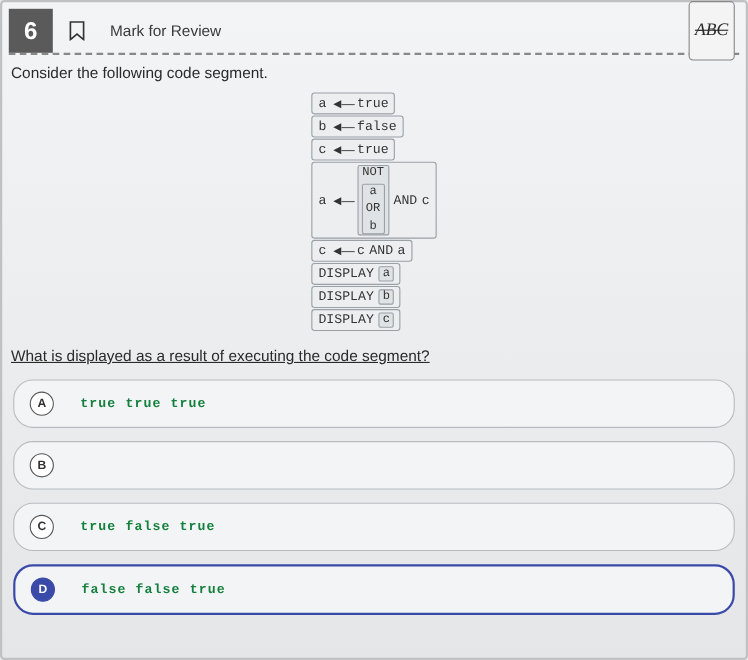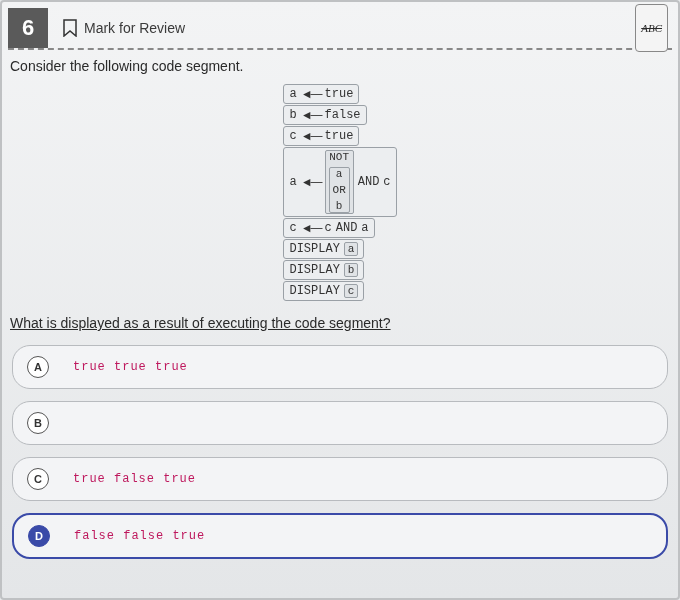--- a/index.html
+++ b/index.html
@@ -36,32 +36,32 @@
     width: 40px;
     height: 40px;
     display: flex;
     align-items: center;
     justify-content: center;
   }
   .bookmark {
     margin-left: 14px;
     display: flex;
     align-items: center;
-    gap: 6px;
+    gap: 22px;
     font-size: 14px;
     color: #3a3a3a;
     cursor: pointer;
   }
   .bookmark svg { width: 16px; height: 18px; }
   .spacer { flex: 1; }
   .abc-toggle {
     border: 1px solid #888;
     border-radius: 4px;
     padding: 17px 5px;
-    font-size: 11px;
+    font-size: 16px;
     font-style: italic;
     font-family: serif;
     text-decoration: line-through;
     background: #f4f4f4;
     cursor: pointer;
     margin-right:4px;
     text-align:right;
   }
   .prompt {
     font-size: 14px;
@@ -135,22 +135,23 @@
     background: #fff;
   }
   .choice.selected .letter {
     background: #3a4aa8;
     border-color: #3a4aa8;
     color: #fff;
   }
   .choice .txt {
     font-family: "Courier New", monospace;
     font-size: 12px;
-    color: #be185d;
+    color: #15803d;
     letter-spacing: 1px;
+    font-weight: bold;
   }
 </style>
 </head>
 <body>
 
 <div class="shell">
 
   <div class="topbar">
     <div class="qnum">6</div>
     <div class="bookmark">

